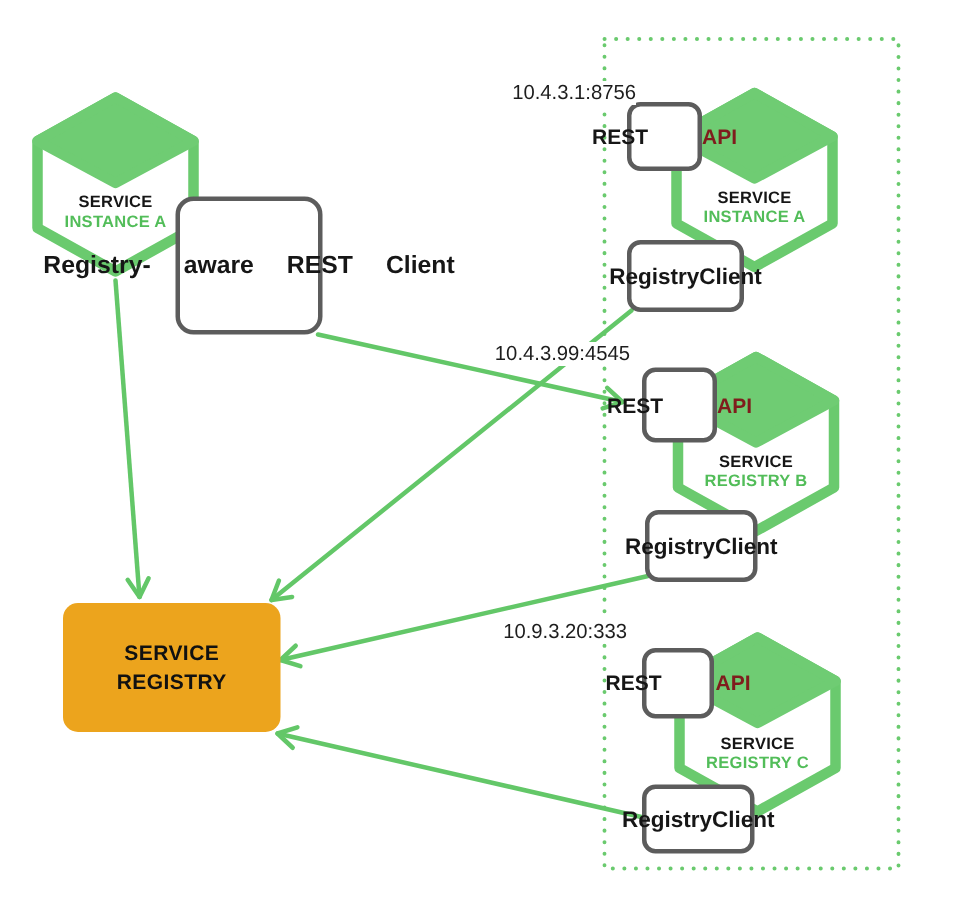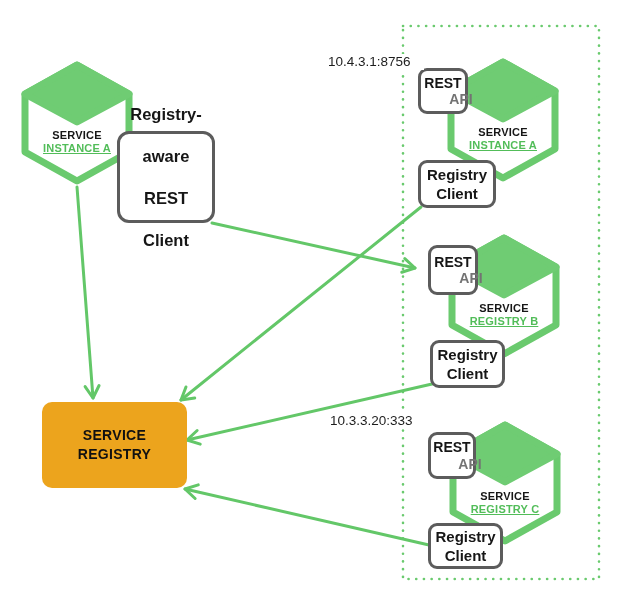--- a/index.html
+++ b/index.html
@@ -11,45 +11,45 @@
   .hex-outline{fill:#ffffff;stroke:#6aca6e;stroke-width:7;stroke-linejoin:round;}
   .hex-roof{fill:#6fcc73;stroke:#6fcc73;stroke-width:7;stroke-linejoin:round;}
 
   
   svg.connectors{position:absolute;left:0;top:0;z-index:3;pointer-events:none;}
   .conn{stroke:#63c768;stroke-width:3;stroke-linecap:round;fill:none;}
   .dotted-rect{fill:none;stroke:#6aca6e;stroke-width:2.6;stroke-dasharray:0.1 7.6;stroke-linecap:round;}
 
   
   .wbox{position:absolute;z-index:4;background:#ffffff;border:3px solid #5c5c5c;
-        border-radius:10px;display:flex;flex-direction:column;align-items:center;
+        border-radius:10px;display:flex;flex-direction:row;align-items:center;
         justify-content:center;text-align:center;box-sizing:border-box;}
   .wbox .ln{display:block;white-space:nowrap;}
 
   .http-client{font-weight:bold;font-size:16.5px;line-height:20px;color:#161616;border-radius:12px;gap:22px;}
 
   .rest-api{font-weight:bold;font-size:14px;line-height:16.5px;border-radius:9px;}
   .rest-api .black{color:#161616;}
-  .rest-api .green{color:#737373;margin-left:36px;}
+  .rest-api .green{color:#7f1d1d;margin-left:36px;}
 
   .reg-client{font-weight:bold;font-size:15px;line-height:19px;color:#161616;border-radius:9px;}
 
   .registry{position:absolute;z-index:4;background:#eca41d;border-radius:10px;
             display:flex;flex-direction:column;align-items:center;justify-content:center;
             text-align:center;font-weight:bold;font-size:14px;line-height:19px;
             letter-spacing:0.3px;color:#111111;}
 
   
   .hexlabel{position:absolute;z-index:4;width:112px;text-align:center;font-weight:bold;
             font-size:11px;line-height:13px;letter-spacing:0.2px;white-space:nowrap;}
   .hexlabel .black{color:#161616;}
-  .hexlabel .green{color:#52bd59;text-decoration:underline;}
+  .hexlabel .green{color:#52bd59;}
 
   
-  .ip{position:absolute;z-index:5;font-size:13.5px;color:#1d1d1d;
+  .ip{position:absolute;z-index:5;font-size:13.5px;color:#1d1d1d;text-align:right;
       background:#ffffff;white-space:nowrap;line-height:16px;}
 </style>
 </head>
 <body>
 
 <div id="stage">
 
   <svg class="connectors" width="640" height="604" viewBox="0 0 640 604">
     <defs>
       <marker id="ah" markerWidth="22" markerHeight="22" refX="16" refY="10" orient="auto" markerUnits="userSpaceOnUse">
@@ -96,38 +96,39 @@
   </div>
   <div class="wbox rest-api" style="left:418px;top:68px;width:50px;height:46px">
     <span class="ln black">REST</span>
     <span class="ln green">API</span>
   </div>
   <div class="wbox reg-client" style="left:418px;top:160px;width:78px;height:48px">
     <span class="ln">Registry</span>
     <span class="ln">Client</span>
   </div>
 
+  <div class="ip" style="left:322px;top:228px;width:98px">10.4.3.99:4545</div>
   <svg class="hex" style="left:448px;top:233px" width="112" height="126" viewBox="0 0 112 126">
     <path class="hex-outline" d="M56 5 L108 34 L108 92 L56 121 L4 92 L4 34 Z"></path>
     <path class="hex-roof" d="M56 5 L108 34 L56 62 L4 34 Z"></path>
   </svg>
   <div class="hexlabel" style="left:448px;top:302px">
     <span class="ln black">SERVICE</span><br>
     <span class="ln green">REGISTRY B</span>
   </div>
   <div class="wbox rest-api" style="left:428px;top:245px;width:50px;height:50px">
     <span class="ln black">REST</span>
     <span class="ln green">API</span>
   </div>
   <div class="wbox reg-client" style="left:430px;top:340px;width:75px;height:48px">
     <span class="ln">Registry</span>
     <span class="ln">Client</span>
   </div>
 
-  <div class="ip" style="left:330px;top:413px;width:88px">10.3.3.20:333</div>
+  <div class="ip" style="left:330px;top:413px;width:88px">10.9.3.20:333</div>
   <svg class="hex" style="left:449px;top:420px" width="112" height="126" viewBox="0 0 112 126">
     <path class="hex-outline" d="M56 5 L108 34 L108 92 L56 121 L4 92 L4 34 Z"></path>
     <path class="hex-roof" d="M56 5 L108 34 L56 62 L4 34 Z"></path>
   </svg>
   <div class="hexlabel" style="left:449px;top:490px">
     <span class="ln black">SERVICE</span><br>
     <span class="ln green">REGISTRY C</span>
   </div>
   <div class="wbox rest-api" style="left:428px;top:432px;width:48px;height:47px">
     <span class="ln black">REST</span>

